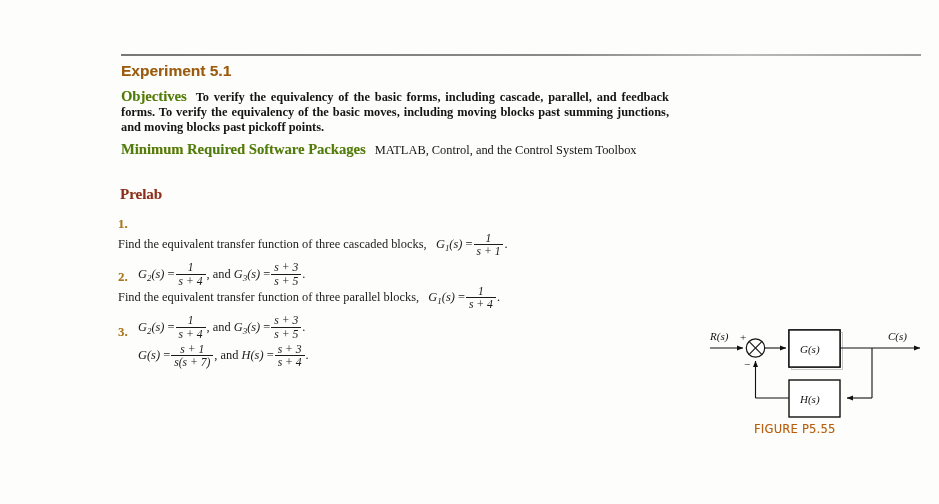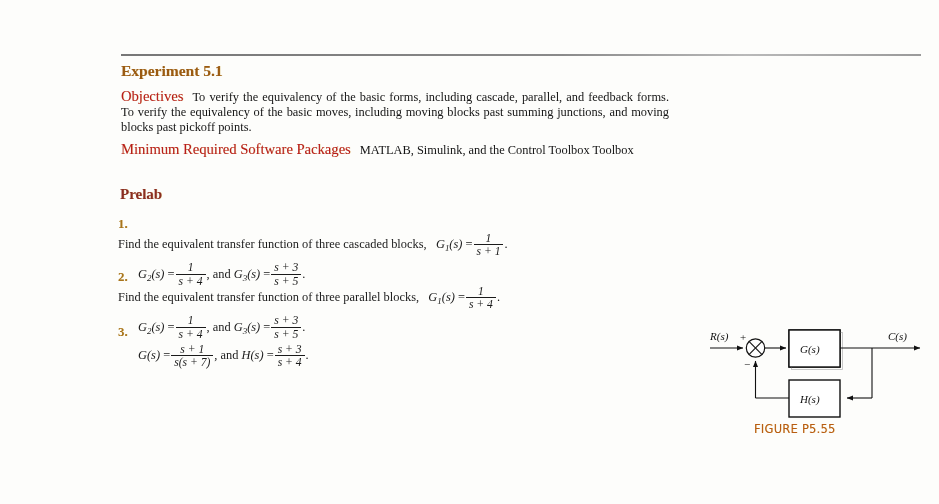--- a/index.html
+++ b/index.html
@@ -41,44 +41,44 @@
     top: 54px;
     width: 800px;
     height: 1.6px;
     background: linear-gradient(to right, #777 0%, #8a8a8a 55%, #b9b9b9 78%, #9a9a9a 100%);
   }
 
   .experiment-head {
     position: absolute;
     left: 121px;
     top: 62px;
-    font-family: Liberation Serif, serif;
+    font-family: Liberation Sans, sans-serif;
     font-weight: bold;
     font-size: 15.5px;
     color: #9a5a12;
     text-shadow: 0.4px 0.4px 0 #e4d2a0;
     white-space: nowrap;
   }
 
   
   .block {
     position: absolute;
     font-size: 12.4px;
     line-height: 15.2px;
     color: #141414;
     text-align: justify;
   }
   .run-head {
-    font-weight: normal;
+    font-weight: bold;
     font-size: 14.6px;
-    color: #b91c1c;
+    color: #4d7c0f;
     text-shadow: 0.4px 0.4px 0 #e4d2a0;
     margin-right: 9px;
   }
-  .bodytext { font-weight: normal; }
+  .bodytext { font-weight: bold; }
 
   .section-head {
     position: absolute;
     font-family: "Liberation Serif", serif;
     font-weight: bold;
     font-size: 15px;
     color: #8a2d22;
     text-shadow: 0.4px 0.4px 0 #e4d2a0;
   }
 
@@ -181,21 +181,21 @@
 
   <div class="title-rule"></div>
 
   <div class="experiment-head">Experiment 5.1</div>
 
   <div class="block" style="left:121px; top:89px; width:548px;">
     <span class="run-head">Objectives</span><span class="bodytext">To verify the equivalency of the basic forms, including cascade, parallel, and feedback forms. To verify the equivalency of the basic moves, including moving blocks past summing junctions, and moving blocks past pickoff points.</span>
   </div>
 
   <div class="block" style="left:121px; top:142px; width:548px;">
-    <span class="run-head">Minimum Required Software Packages</span><span>MATLAB, Simulink, and the Control Toolbox Toolbox</span>
+    <span class="run-head">Minimum Required Software Packages</span><span>MATLAB, Control, and the Control System Toolbox</span>
   </div>
 
   <div class="section-head" style="left:120px; top:186px;">Prelab</div>
 
   <div class="item" style="top:217px;">
     <span class="item-num">1.</span>
     <span class="item-body">
       <span class="line1">
         <span>Find the equivalent transfer function of three cascaded blocks,</span>
         &nbsp;&nbsp;<span class="eq"><span class="m">G</span><span class="sub">1</span><span class="m">(s)</span>

